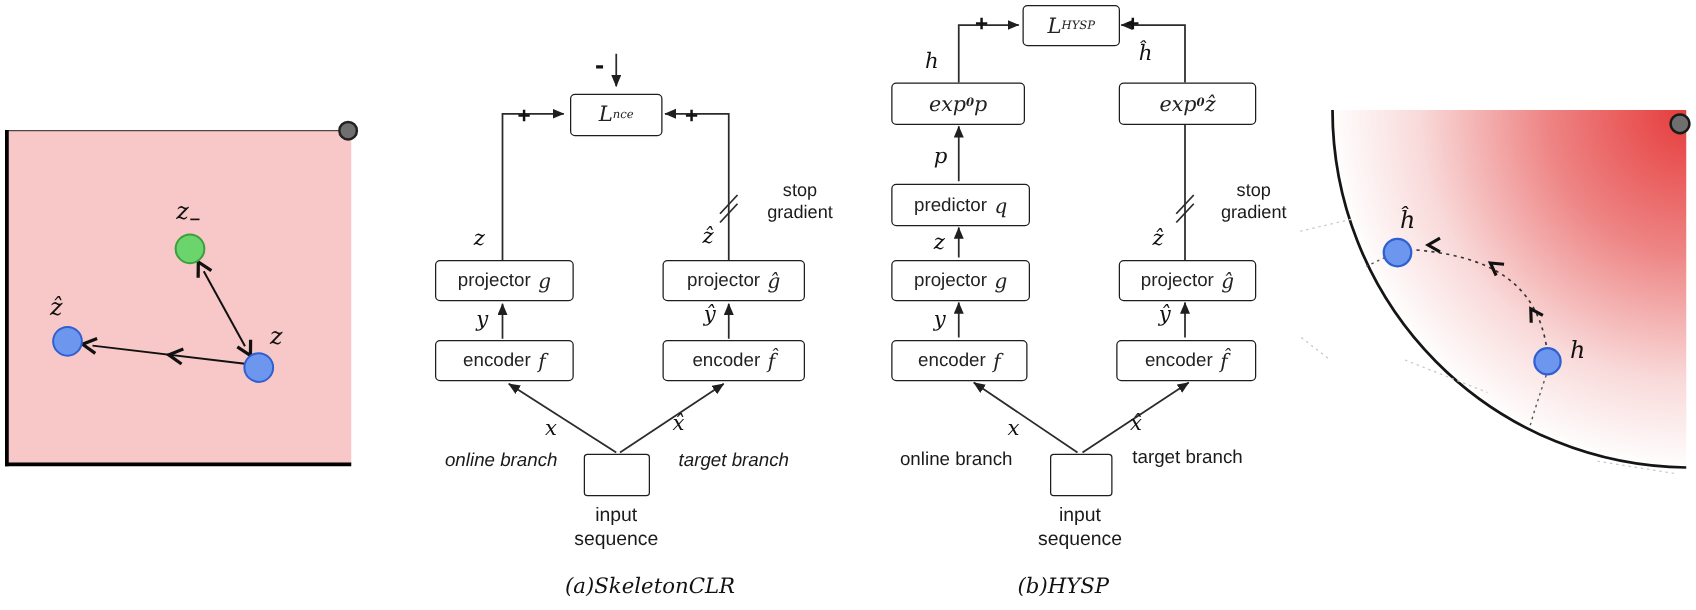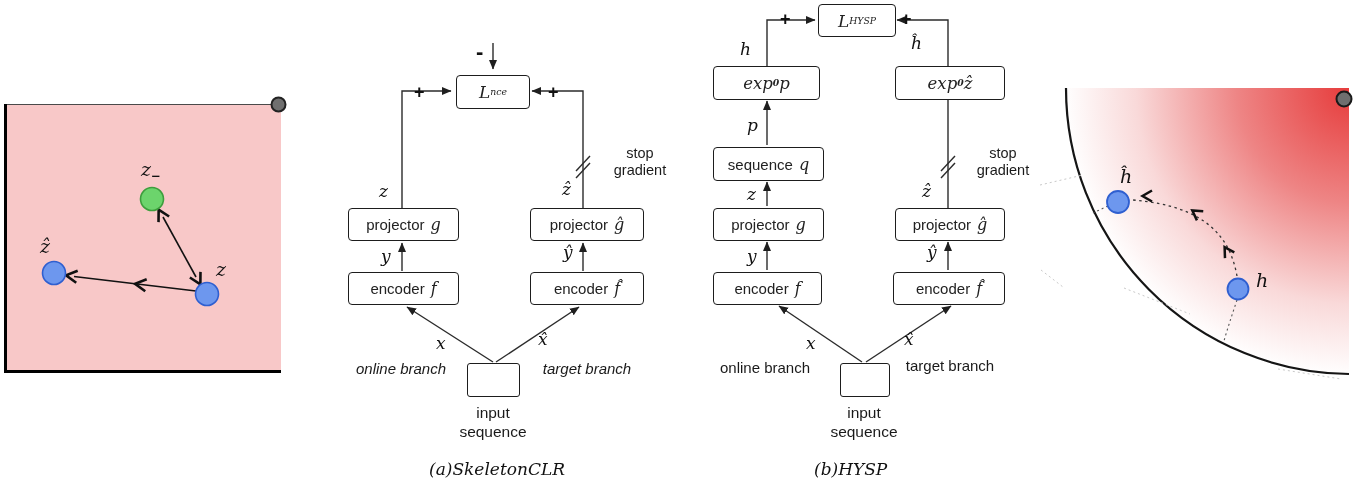--- a/index.html
+++ b/index.html
@@ -174,21 +174,21 @@
 
   <div class="mlabel" style="left:436px;top:333px;">x</div>
   <div class="mlabel" style="left:538px;top:329px;">x̂</div>
 
   <div class="branch it" style="left:346px;top:360px;">online branch</div>
   <div class="branch it" style="left:532px;top:360px;">target branch</div>
 
   <div class="box" style="left:467px;top:363px;width:51px;height:32px;border-radius:3px;"></div>
   <div class="sidetext" style="left:451px;top:404px;width:84px;font-size:15.5px;line-height:1.22;">input sequence</div>
 
-  <div class="caption" style="left:429px;top:459px;">(a)SkeletonCLR</div>
+  <div class="caption" style="left:452px;top:459px;">(a)SkeletonCLR</div>
 
   <div class="box" style="left:818px;top:4px;width:76px;height:31px;">
       <span class="math" style="font-size:17px;">L</span>
       <sub class="sub">HYSP</sub>
     </div>
   <div class="plus" style="left:780px;top:9px;">+</div>
   <div class="plus" style="left:901px;top:9px;">+</div>
 
   <div class="mlabel" style="left:740px;top:39px;">h</div>
   <div class="mlabel" style="left:911px;top:33px;">ĥ</div>
@@ -199,21 +199,21 @@
       <span class="math" style="font-size:16.5px;">p</span>
     </div>
   <div class="box" style="left:895px;top:66px;width:108px;height:32px;">
       <span class="math" style="font-size:16.5px;">exp</span>
       <sub class="sub sub0">0</sub>
       <span class="math" style="font-size:16.5px;">ẑ</span>
     </div>
 
   <div class="mlabel" style="left:747px;top:115px;">p</div>
   <div class="box" style="left:713px;top:147px;width:109px;height:32px;">
-      <span>sequence</span>
+      <span>predictor</span>
       <span class="wordgap"></span>
       <span class="math" style="font-size:16px;">q</span>
     </div>
 
   <div class="mlabel" style="left:747px;top:184px;">z</div>
   <div class="mlabel" style="left:922px;top:181px;">ẑ</div>
 
   <div class="box" style="left:713px;top:208px;width:109px;height:31px;">
       <span>projector</span>
       <span class="wordgap"></span>

